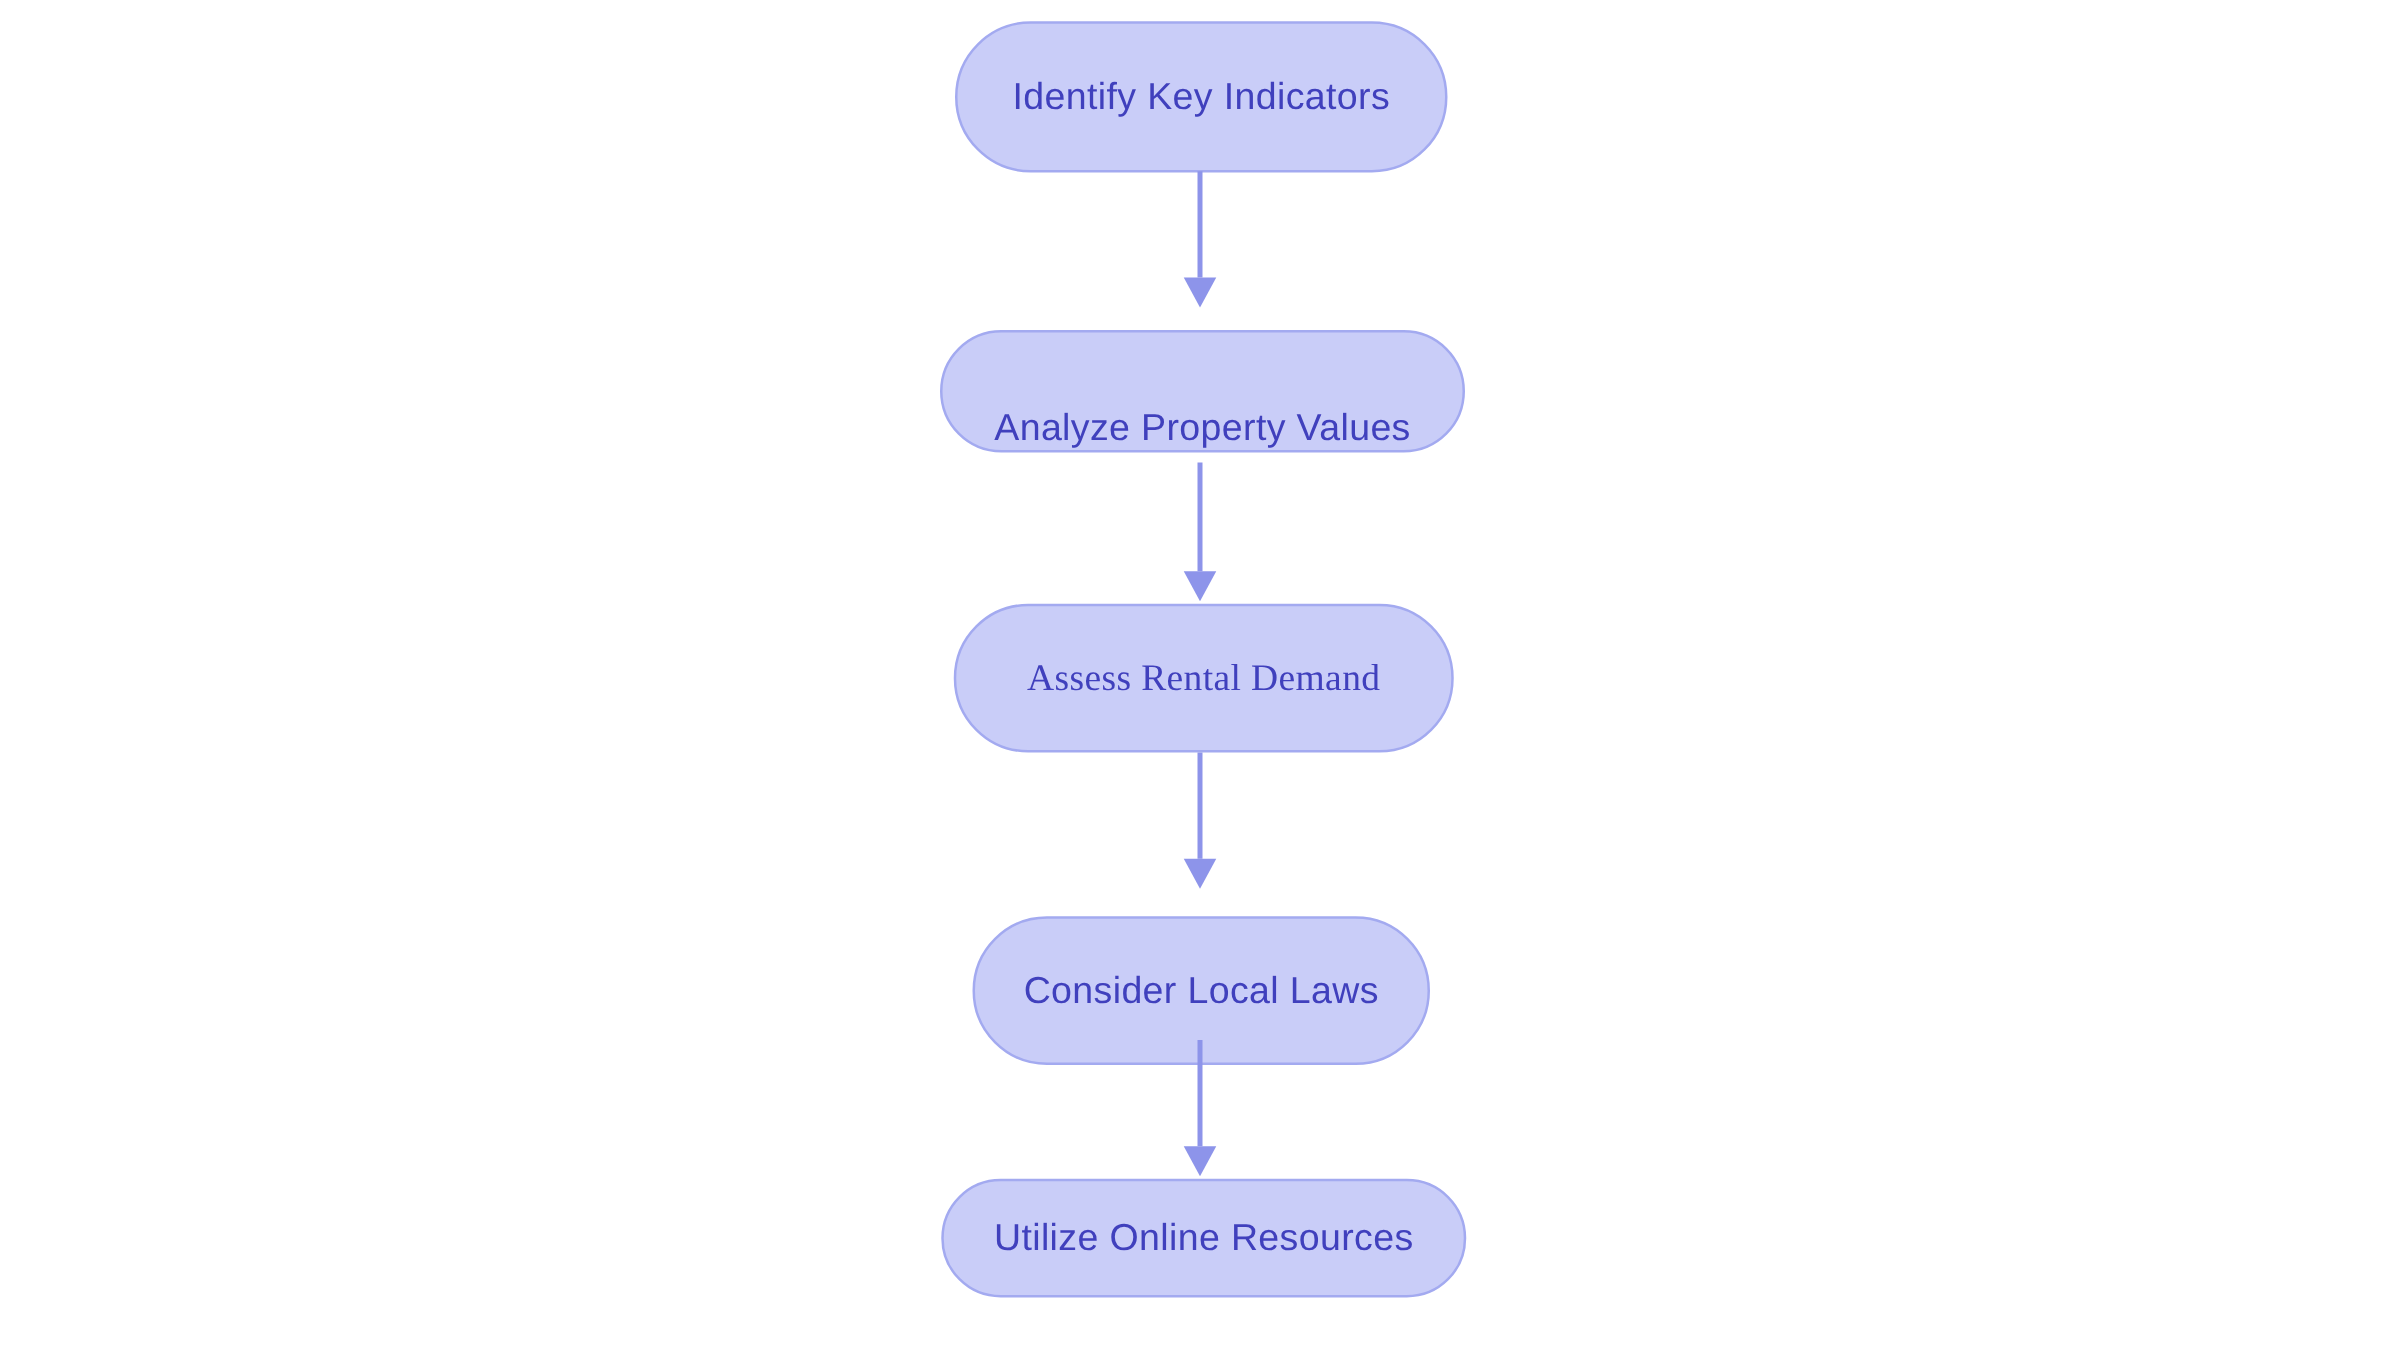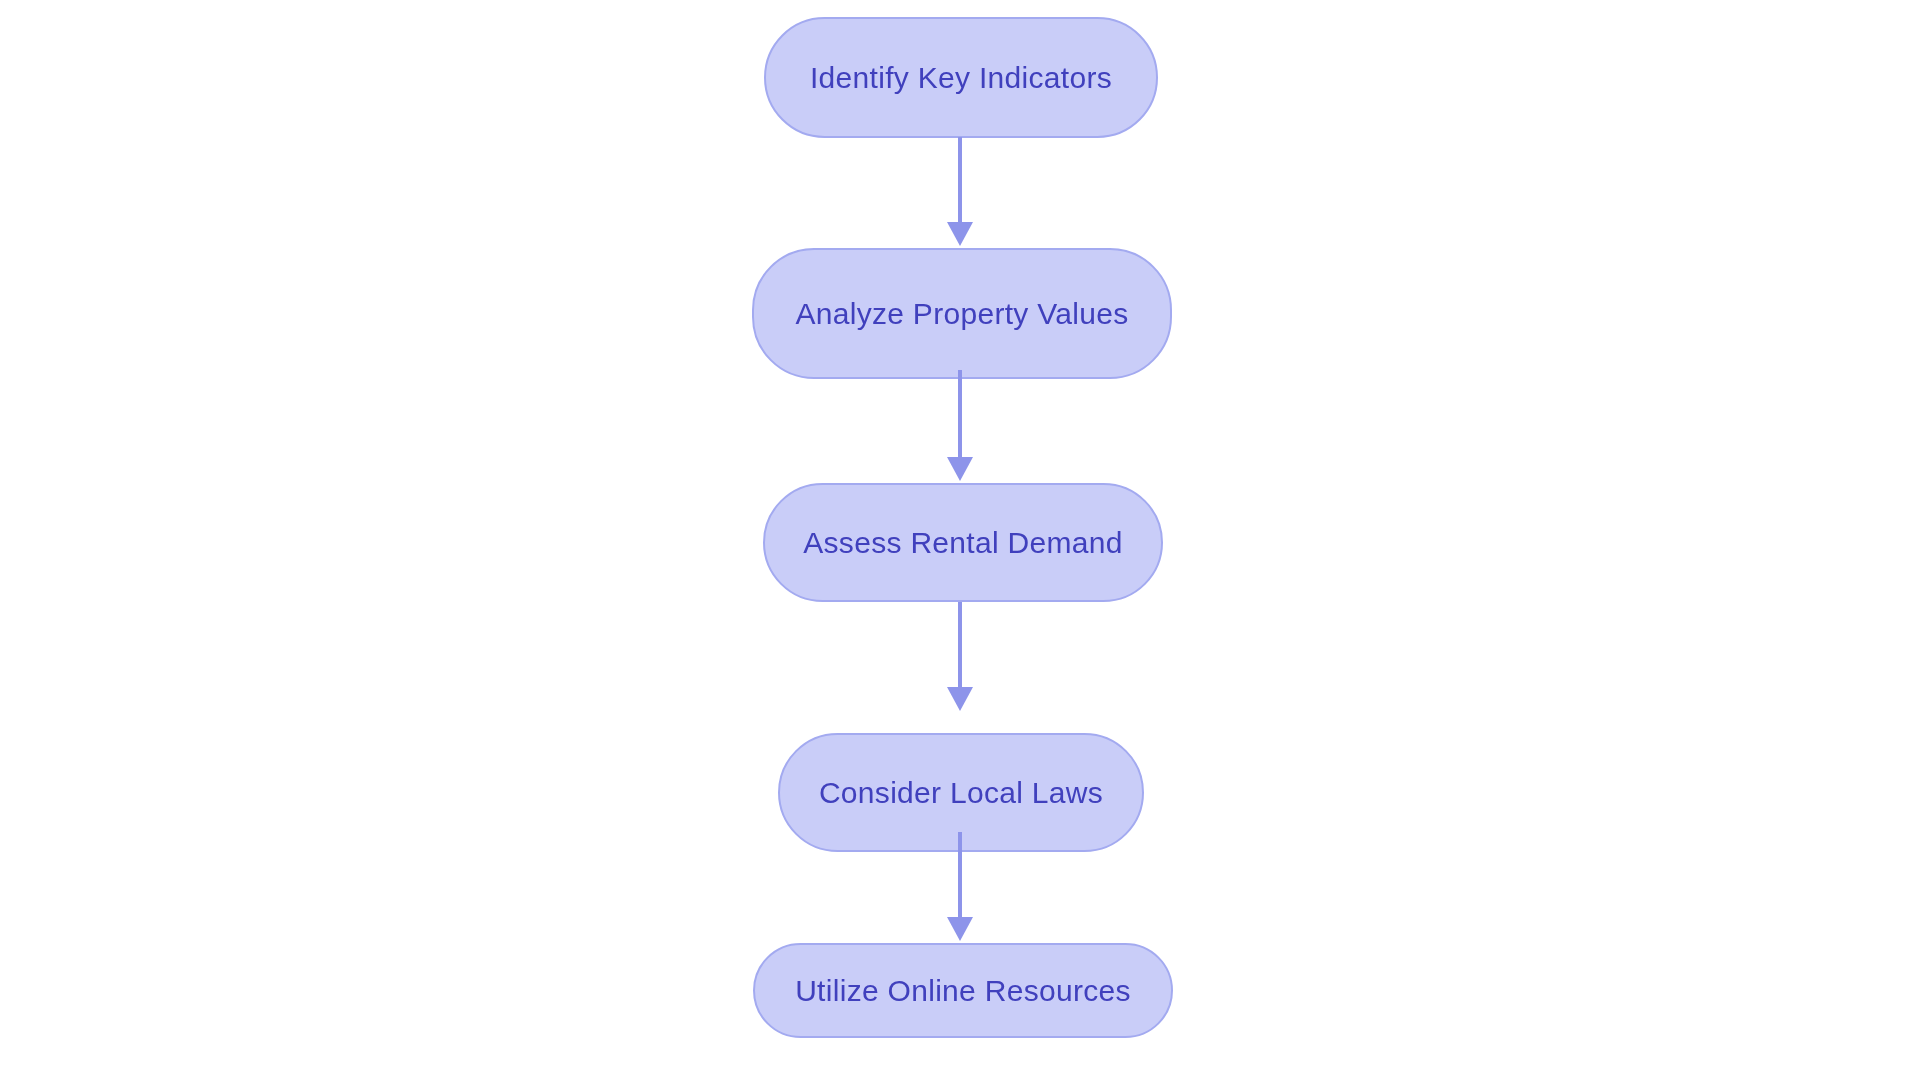--- a/index.html
+++ b/index.html
@@ -28,22 +28,22 @@
     justify-content: center;
     background: var(--node-fill);
     border: 2px solid var(--node-border);
     border-radius: 62px;
     color: var(--node-text);
     font-size: 30px;
     letter-spacing: 0.3px;
     white-space: nowrap;
   }
   .n1 { left: 764px; top:  17px; width: 394px; height: 121px; }
-  .n2 { left: 752px; top: 248px; width: 420px; height: 131px; }
-  .n3 { left: 763px; top: 483px; width: 400px; height: 119px; }
+  .n2 { left: 752px; top: 264px; width: 420px; height: 98px; align-items: flex-end; }
+  .n3 { left: 763px; top: 483px; width: 400px; height: 119px; font-family: Liberation Serif, serif; }
   .n4 { left: 778px; top: 713px; width: 366px; height: 119px; margin-top: 20px; }
   .n5 { left: 753px; top: 943px; width: 420px; height: 95px; }
 
   .connector {
     position: absolute;
     left: 947px;
     width: 26px;
   }
   .connector .line {
     position: absolute;

